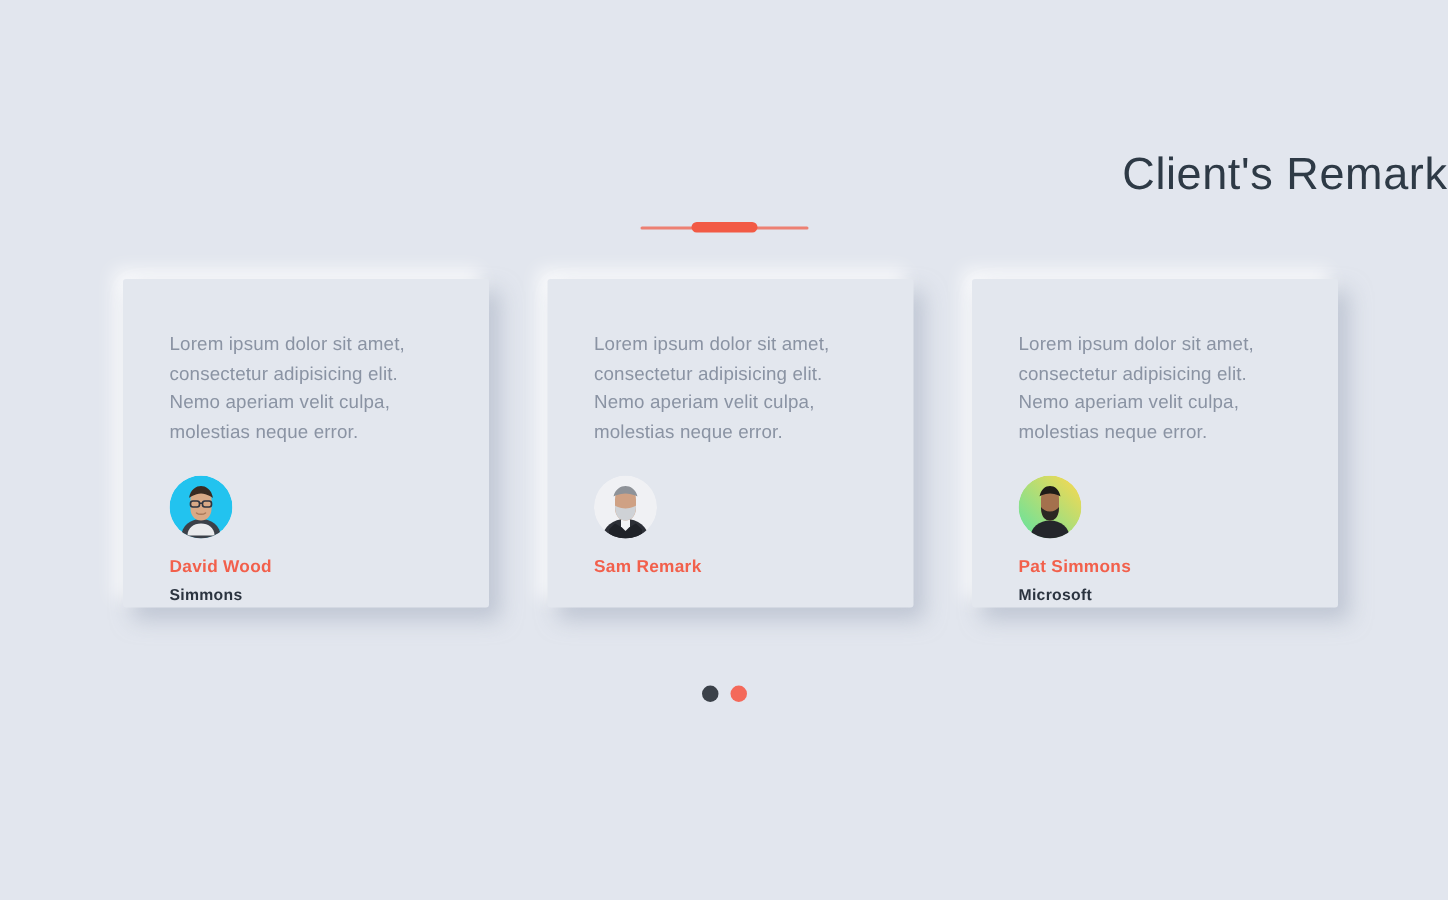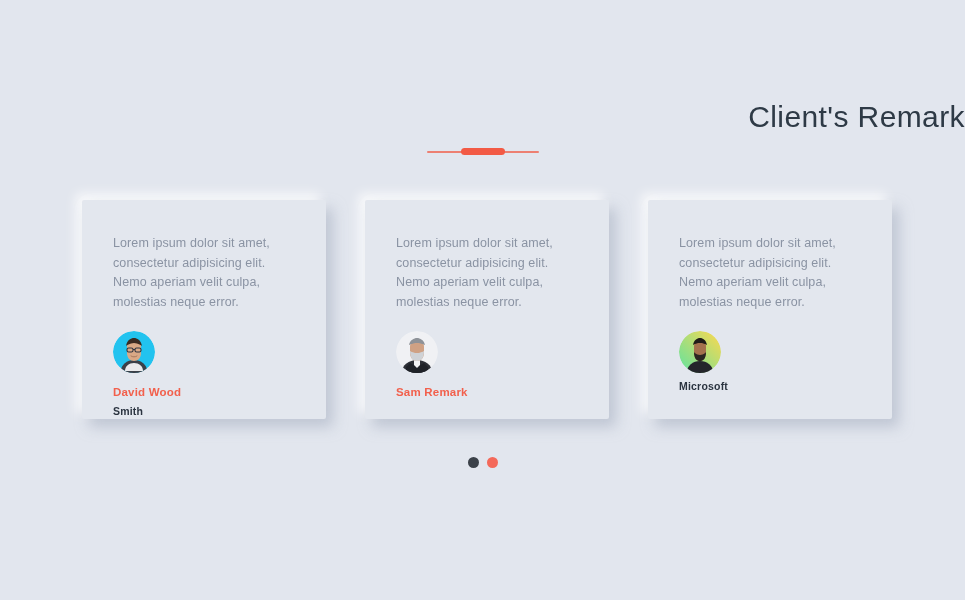--- a/index.html
+++ b/index.html
@@ -38,21 +38,21 @@
     border-radius:2px;
   }
   .title-underline .bar-thick {
     position:absolute; left:34px; top:1px;
     width:44px; height:7px;
     background:#f25a45;
     border-radius:4px;
   }
 
   
-  .cards { position:absolute; top:200px; left:82px; width:810px; height:220px; display:flex;gap:24px; }
+  .cards { position:absolute; top:186px; left:82px; width:810px; height:220px; display:flex;gap:24px; }
 
   .card {
     position:relative;
     width:260px;
     height:219px;
     background:#e3e7ee;
     border-radius:2px;
     box-shadow:
       7px 8px 14px rgba(163,172,190,0.55),
       -6px -6px 12px rgba(255,255,255,0.85);
@@ -126,21 +126,21 @@
           <path d="M12 40c0-5 4-8 9-8s9 3 9 8z" fill="#e9eaec"></path>
           <path d="M14 16c0-5 3-8 7-8s7 3 7 8v6c0 5-3 8-7 8s-7-3-7-8z" fill="#d9a986"></path>
           <path d="M13 15c1-6 5-8 8-8s7 2 8 8c0 0-4-3-8-3s-8 3-8 3z" fill="#3a2b22"></path>
           <rect x="14" y="17" width="6" height="4" rx="1.6" fill="none" stroke="#2f3540" stroke-width="1.1"></rect>
           <rect x="22" y="17" width="6" height="4" rx="1.6" fill="none" stroke="#2f3540" stroke-width="1.1"></rect>
           <line x1="20" y1="18.5" x2="22" y2="18.5" stroke="#2f3540" stroke-width="1.1"></line>
           <path d="M18 25c1.5 1.2 4.5 1.2 6 0" stroke="#a9795a" stroke-width="1" fill="none" stroke-linecap="round"></path>
         </svg>
       </div>
       <div class="person-name">David Wood</div>
-      <div class="person-company">Smith</div>
+      <div class="person-company">Simmons</div>
     </div>
 
     <div class="card">
       <div class="quote-text">Lorem ipsum dolor sit amet, consectetur adipisicing elit. Nemo aperiam velit culpa, molestias neque error.</div>
       <div class="avatar">
         <svg viewBox="0 0 42 42" xmlns="http://www.w3.org/2000/svg">
           <circle cx="21" cy="21" r="21" fill="#f0f1f4"></circle>
           <ellipse cx="21" cy="41" rx="15" ry="12" fill="#2c2f36"></ellipse>
           <path d="M14 32l7 4 7-4 4 4v8H10v-8z" fill="#1f2228"></path>
           <path d="M18 28h6v6l-3 3-3-3z" fill="#f2f3f5"></path>
@@ -162,20 +162,21 @@
               <stop offset="1" stop-color="#ffd84d"></stop>
             </linearGradient>
           </defs>
           <circle cx="21" cy="21" r="21" fill="url(#g3)"></circle>
           <ellipse cx="21" cy="41" rx="13" ry="11" fill="#24262b"></ellipse>
           <path d="M15 16c0-5 2-8 6-8s6 3 6 8v5c0 6-3 9-6 9s-6-3-6-9z" fill="#a4714d"></path>
           <path d="M15 21c0 7 3 9 6 9s6-2 6-9c0 0-2 3-6 3s-6-3-6-3z" fill="#2b2722"></path>
           <path d="M14 14c1-5 4-7 7-7s6 2 7 7c0 0-3-2-7-2s-7 2-7 2z" fill="#201c18"></path>
         </svg>
       </div>
+      <div class="person-name">Pat Simmons</div>
       <div class="person-company">Microsoft</div>
     </div>
 
   </div>
 
   <div class="dots">
     <span class="dot dot-active"></span>
     <span class="dot dot-inactive"></span>
   </div>
 

